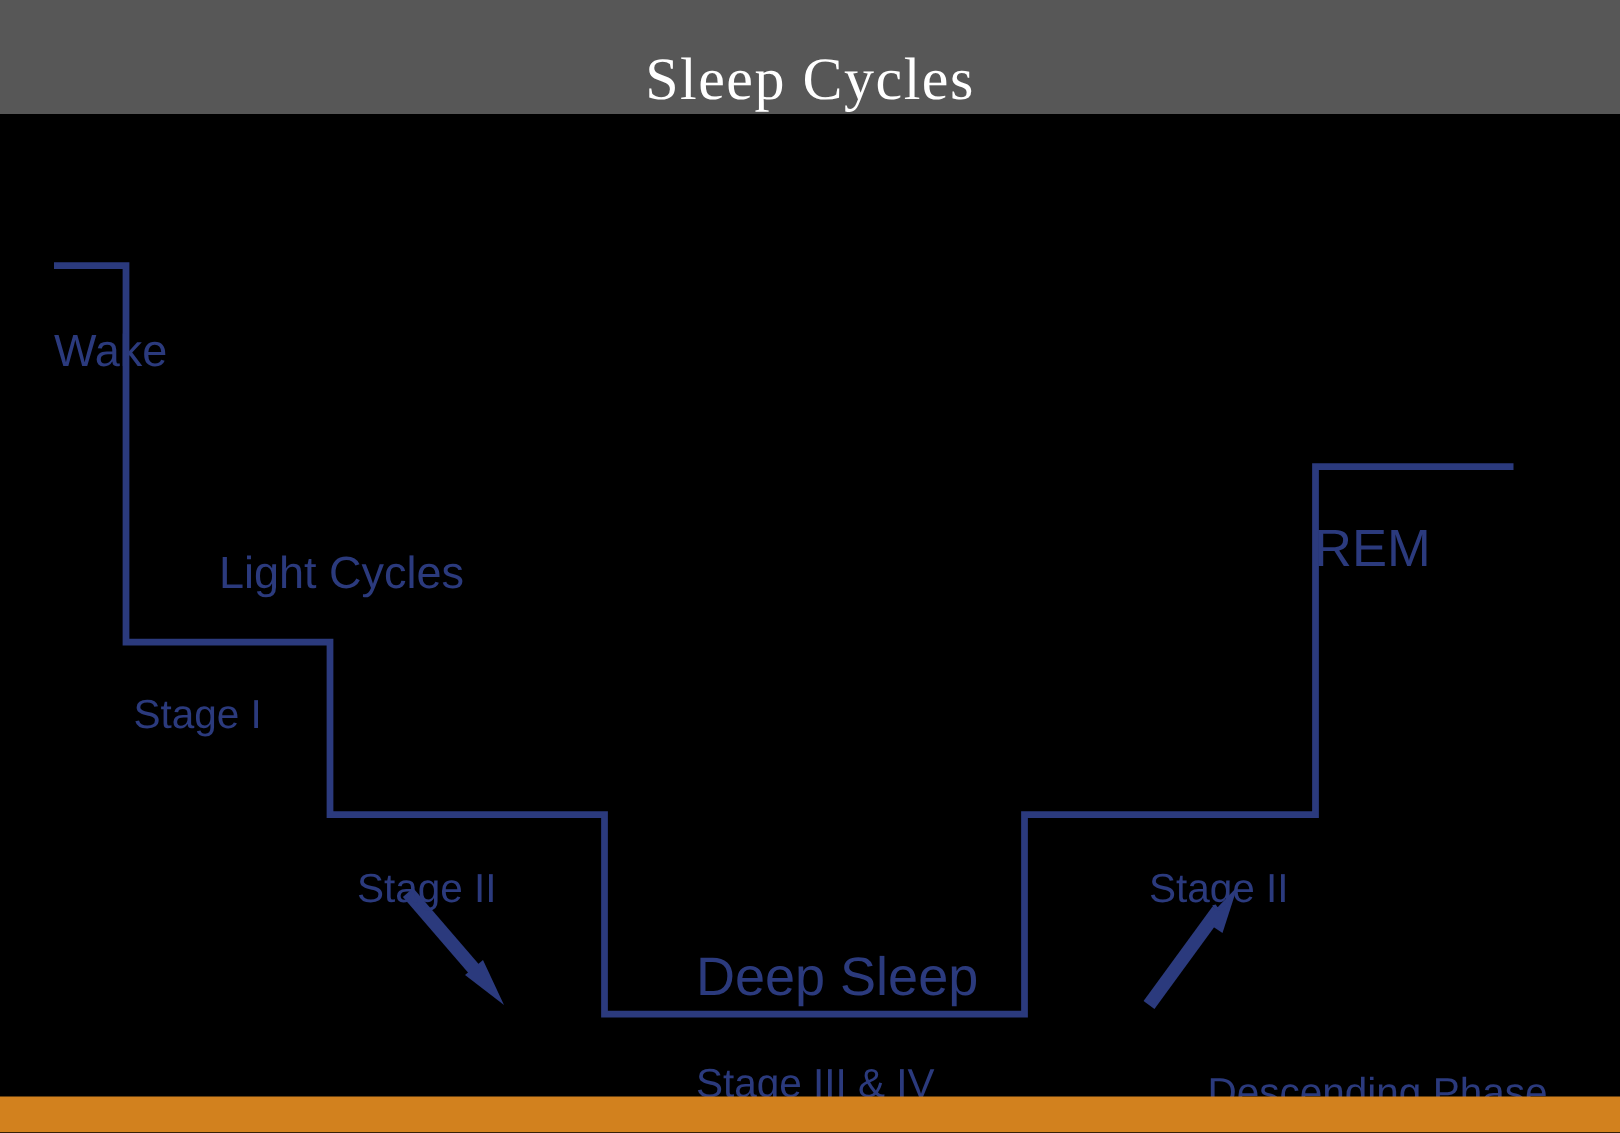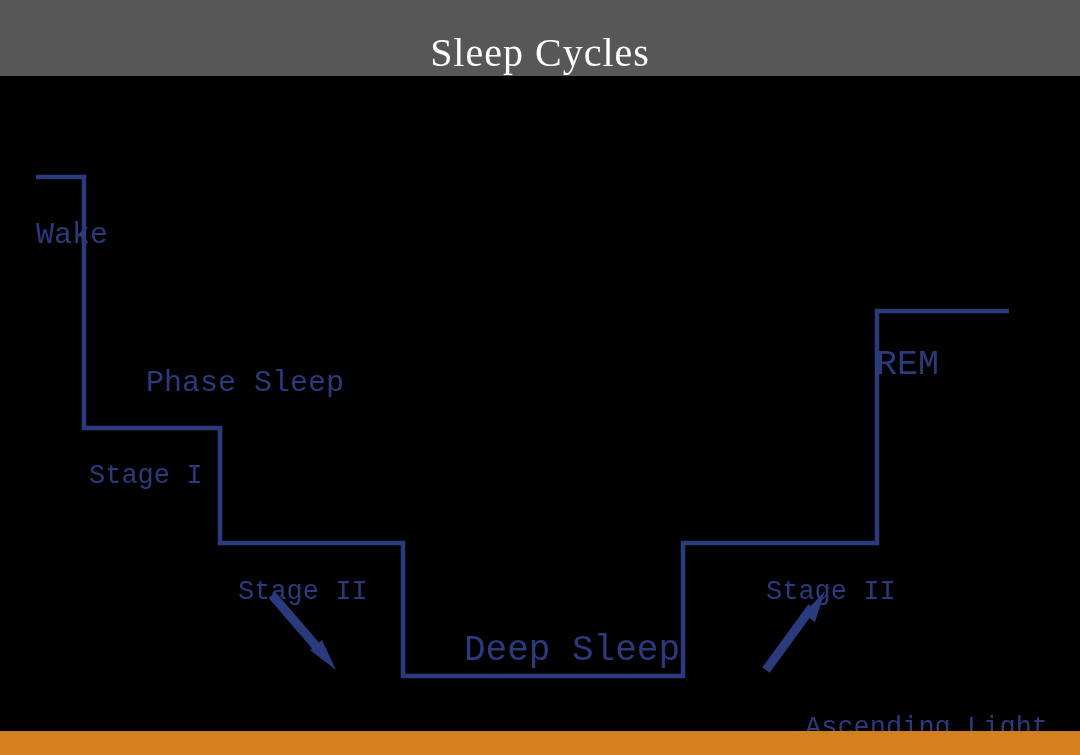--- a/index.html
+++ b/index.html
@@ -39,21 +39,21 @@
   
   #diagram {
     position:absolute; left:0; top:76px;
     width:1080px; height:655px;
   }
   #diagram svg { display:block; }
   
   .lbl {
     position:absolute;
     color:#2b3a7d;
-    font-family:Liberation Mono, monospace;
+    font-family:Liberation Sans, sans-serif;
     white-space:nowrap;
     line-height:1;
     text-align:center;
   }
   .lbl-wake      { left:36px;  top:144px; font-size:30px; }
   .lbl-light     { left:146px; top:292px; font-size:30px; }
   .lbl-stage1    { left:89px; top:387px; font-size:27px; }
   .lbl-stage2a   { left:238px; top:503px; font-size:27px; }
   .lbl-stage2b   { left:766px; top:503px; font-size:27px; }
   .lbl-rem       { left:876px; top:272px; font-size:35px; }
@@ -93,32 +93,33 @@
       </g>
 
       <g>
         <line x1="766" y1="594" x2="812" y2="531" stroke="#2b3a7d" stroke-width="9" stroke-linecap="butt"></line>
         <polygon points="825,515 803,538 815,546" fill="#2b3a7d"></polygon>
       </g>
     </svg>
 
     <div class="lbl lbl-wake">Wake</div>
 
-    <div class="lbl lbl-light">Phase Sleep</div>
+    <div class="lbl lbl-light">Light Cycles</div>
 
     <div class="lbl lbl-stage1">Stage I</div>
 
     <div class="lbl lbl-stage2a">Stage II</div>
 
     <div class="lbl lbl-stage2b">Stage II</div>
 
     <div class="lbl lbl-rem">REM</div>
 
     <div class="lbl lbl-deep">Deep Sleep</div>
 
+    <div class="lbl lbl-stage34">Stage III &amp; IV</div>
 
 
-    <div class="lbl lbl-asc">Ascending Light</div>
+    <div class="lbl lbl-asc">Descending Phase</div>
   </div>
 
   <div id="footer-band"></div>
 
 </div>
 
 </body></html>

